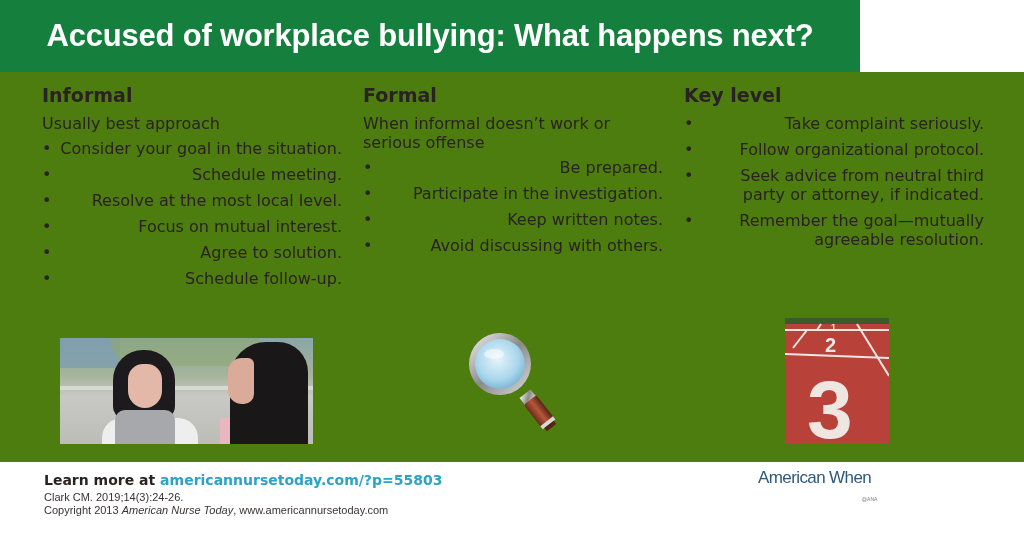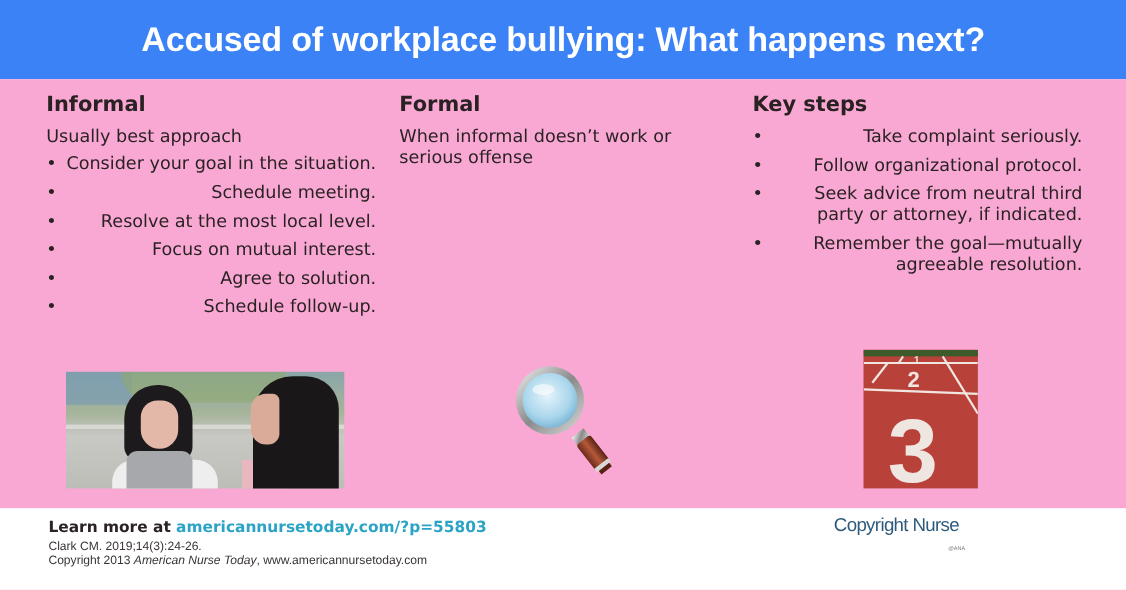--- a/index.html
+++ b/index.html
@@ -1,31 +1,31 @@
 <!DOCTYPE html>
 <html><head>
 <meta charset="utf-8">
 <style>
   * { box-sizing: border-box; margin: 0; padding: 0; }
   html, body { width: 1024px; height: 536px; overflow: hidden; background: #ffffff; }
   body { font-family: "DejaVu Sans", "Liberation Sans", sans-serif; color: #2a2222; position: relative; }
 
   .header {
-    position: absolute; left: 0; top: 0; width: 1024px; height: 72px;
-    background: #3b82f6;
+    position: absolute; left: 0; top: 0; width: 860px; height: 72px;
+    background: #15803d;
     display: flex; align-items: center; justify-content: center;
   }
   .header h1 {
     color: #ffffff; font-family: "Liberation Sans", sans-serif;
     font-weight: bold; font-size: 31px; letter-spacing: -0.2px;
   }
 
   .panel {
     position: absolute; left: 0; top: 72px; width: 1024px; height: 390px;
-    background: #f9a8d4;
+    background: #4d7c0f;
   }
 
   .col { position: absolute; top: 10px; }
   .col h2 {
     font-family: "DejaVu Sans", sans-serif; font-weight: bold;
     font-size: 19px; color: #2a2222; margin-bottom: 6px; line-height: 26px;
   }
   .col .sub { font-size: 16px; line-height: 19px; margin-bottom: 6px; color: #2a2222; }
   .col ul { list-style: none; }
   .col li {
@@ -105,24 +105,30 @@
       <li>Resolve at the most local level.</li>
       <li>Focus on mutual interest.</li>
       <li>Agree to solution.</li>
       <li>Schedule follow-up.</li>
     </ul>
   </div>
 
   <div class="col" id="col-formal">
     <h2>Formal</h2>
     <div class="sub">When informal doesn’t work or serious offense</div>
+    <ul>
+      <li>Be prepared.</li>
+      <li>Participate in the investigation.</li>
+      <li>Keep written notes.</li>
+      <li>Avoid discussing with others.</li>
+    </ul>
   </div>
 
   <div class="col" id="col-keysteps">
-    <h2>Key steps</h2>
+    <h2>Key level</h2>
     <ul>
       <li>Take complaint seriously.</li>
       <li>Follow organizational protocol.</li>
       <li>Seek advice from neutral third party or attorney, if indicated.</li>
       <li>Remember the goal—mutually agreeable resolution.</li>
     </ul>
   </div>
 
   <div class="photo">
     <div class="bldg"></div>
@@ -184,15 +190,15 @@
 
 <div class="footer-learn">
   <span>Learn more at </span><span class="link">americannursetoday.com/?p=55803</span>
 </div>
 <div class="footer-cite">Clark CM. 2019;14(3):24-26.</div>
 <div class="footer-copy">
   <span>Copyright 2013 </span><em>American Nurse Today</em><span>, www.americannursetoday.com</span>
 </div>
 
 <div class="logo">
-  <span class="l1">Copyright Nurse</span>
+  <span class="l1">American When</span>
   <span class="l3">@ANA</span>
 </div>
 
 </body></html>

